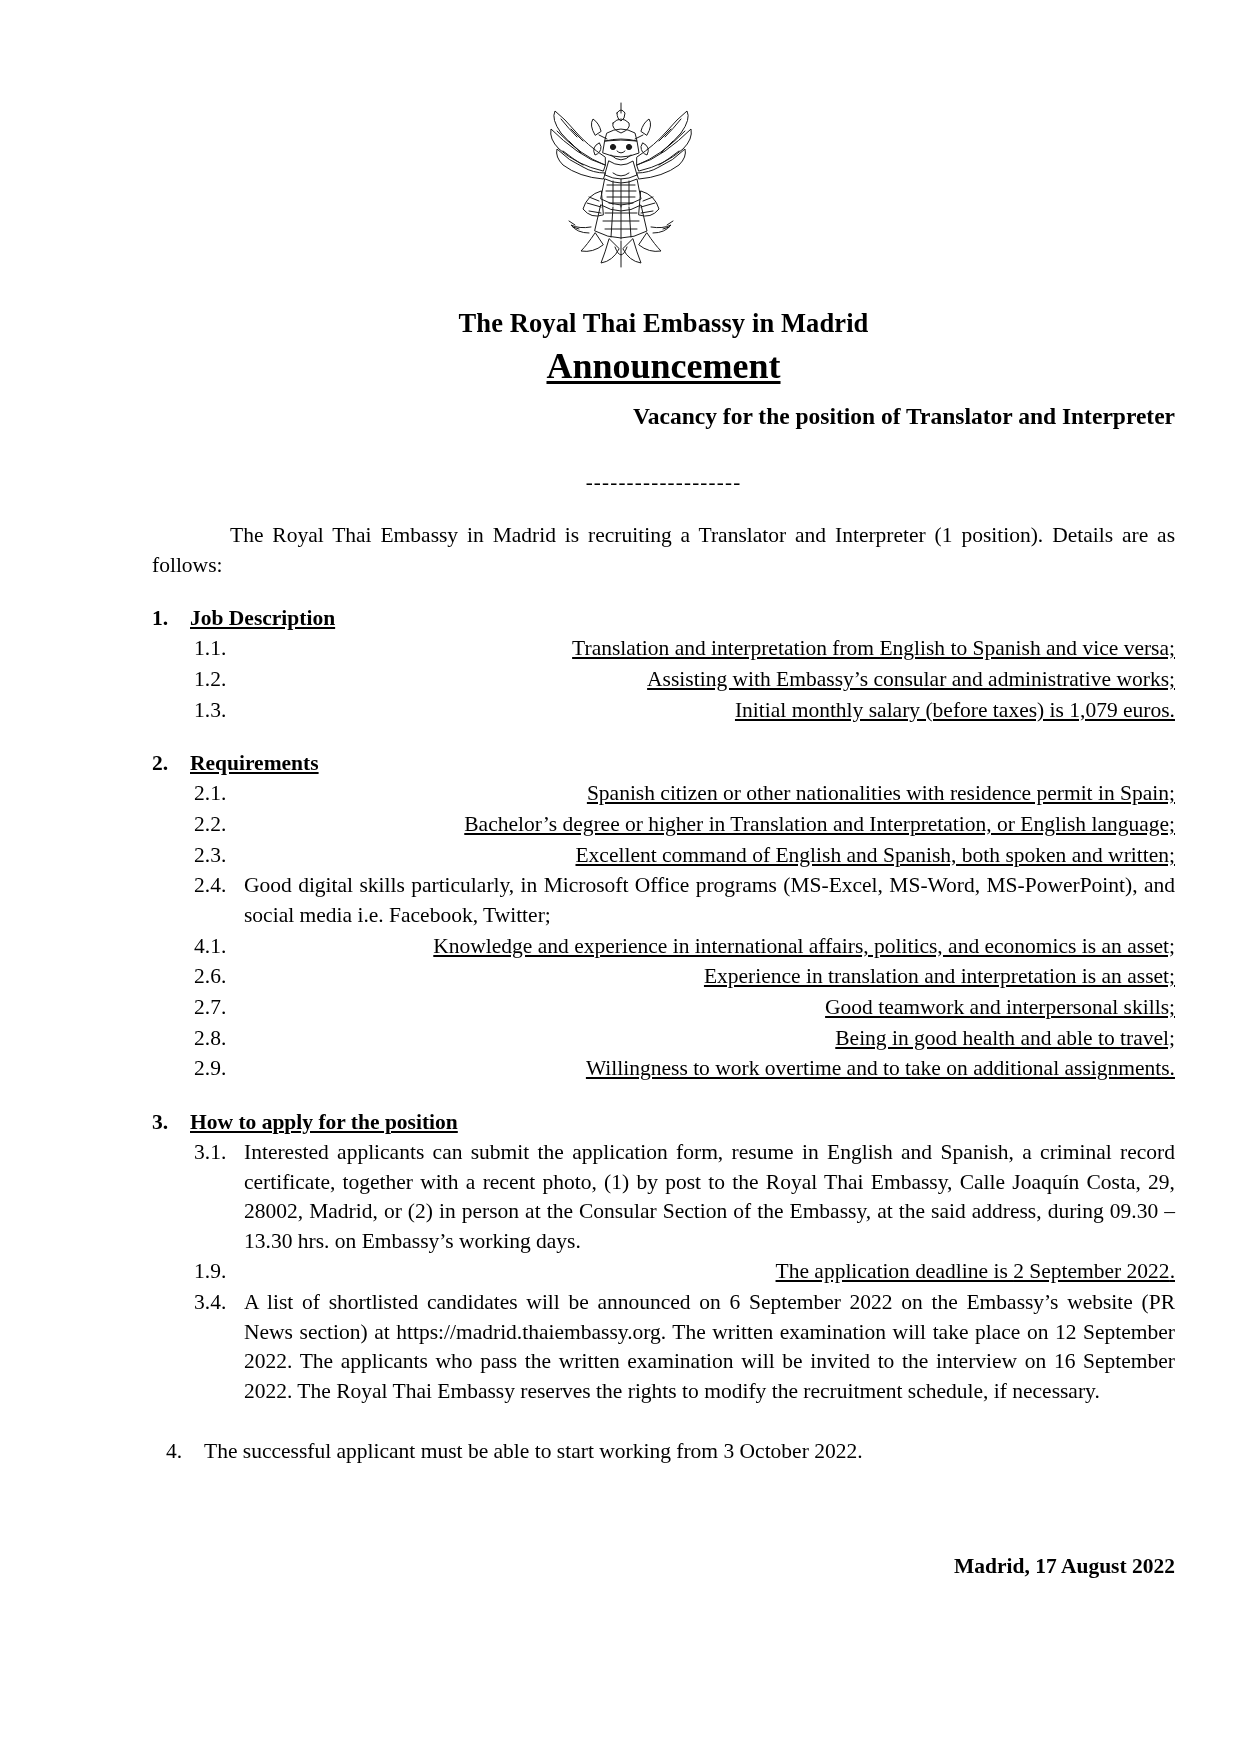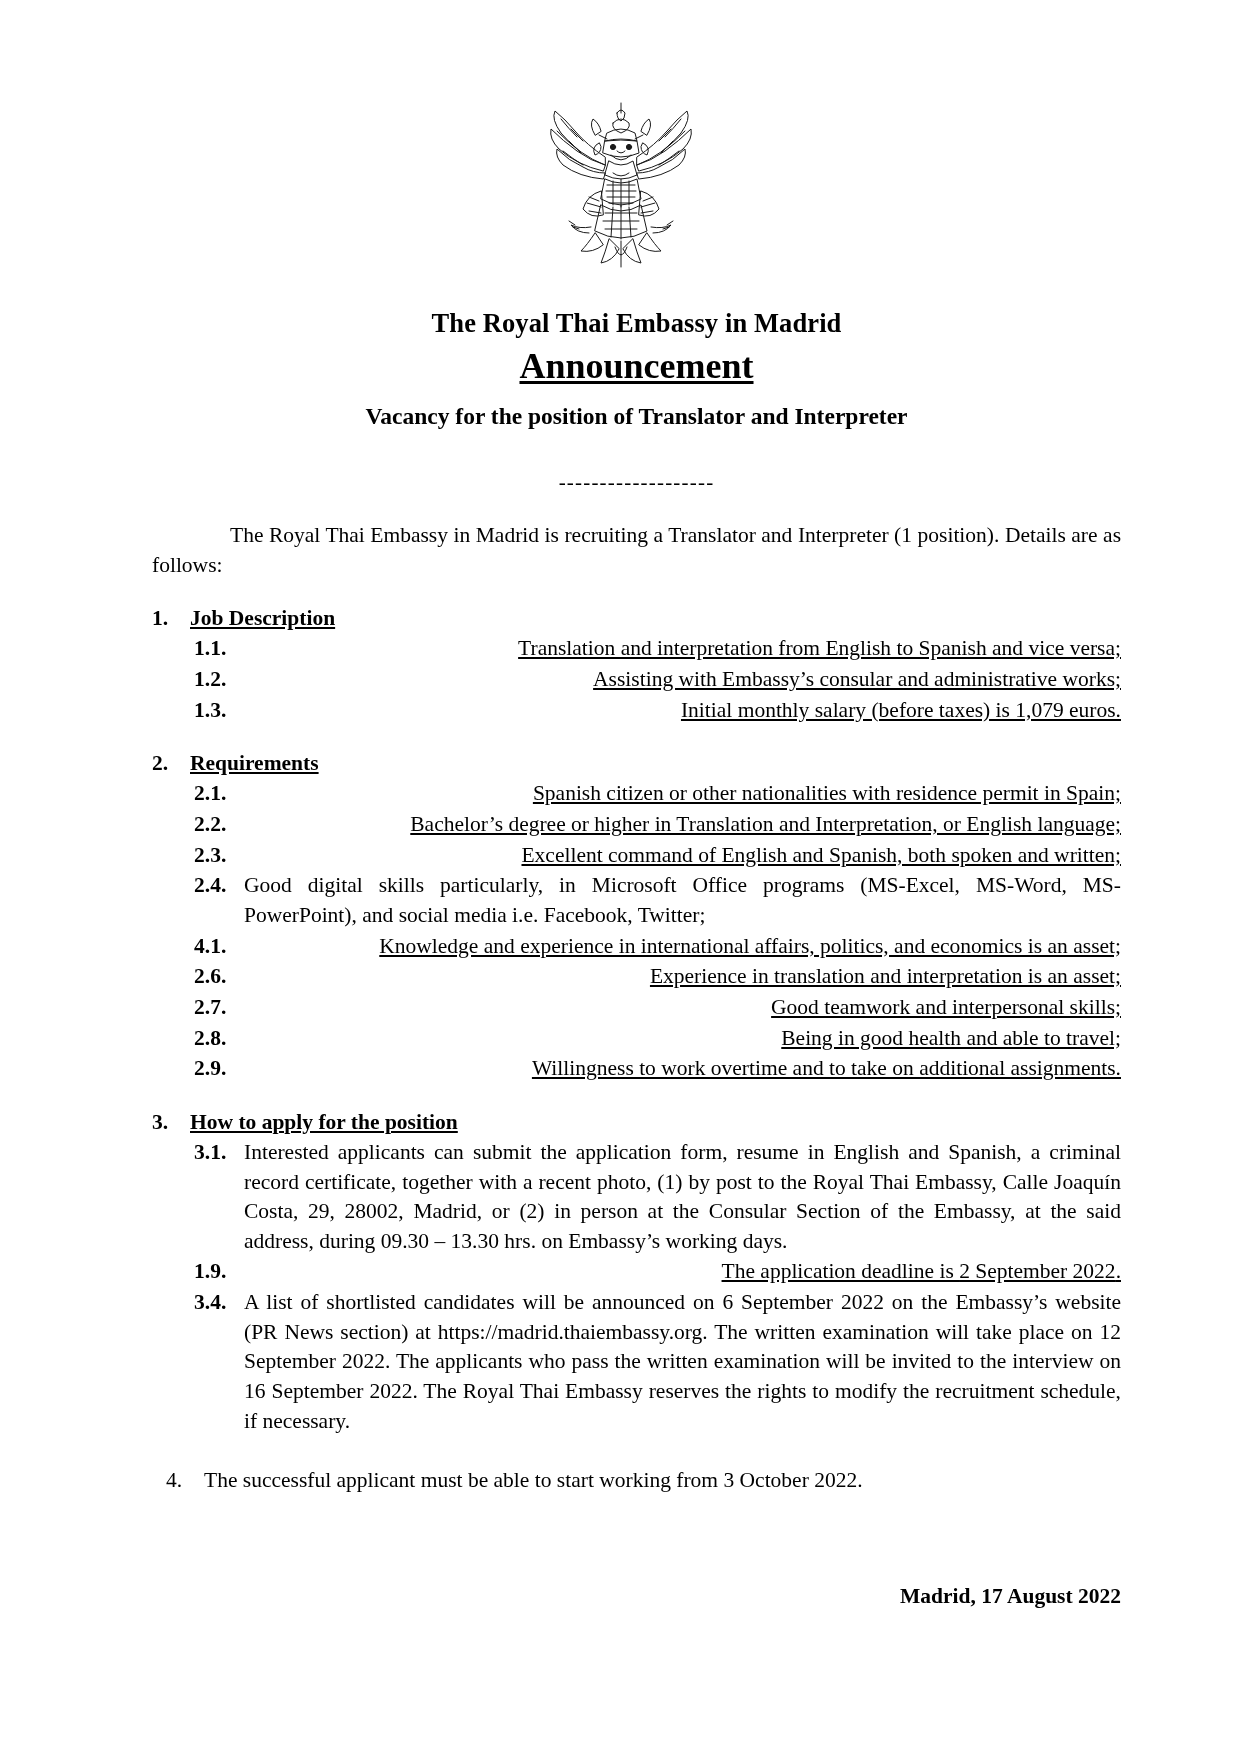--- a/index.html
+++ b/index.html
@@ -18,42 +18,42 @@
   }
   .emblem-wrap {
     margin:0 auto;
     padding-top:95px;
     width:200px;
     display:block;
   }
   .emblem-wrap svg { display:block; width:200px; height:185px; }
 
   .content {
-    padding:0 120px 0 152px;
+    padding:0 66px 0 152px;
   }
 
   h1.title {
     font-size:26.5px;
     font-weight:bold;
     text-align:center;
     margin:28px 0 0 0;
     letter-spacing:.1px;
   }
   h2.announcement {
     font-size:36px;
     font-weight:bold;
     text-align:center;
     margin:6px 0 0 0;
     text-decoration:underline;
     text-underline-offset:3px;
   }
   h3.subtitle {
     font-size:23.5px;
     font-weight:bold;
-    text-align:center;
+    text-align:right;
     margin:16px 0 0 0;
   }
   .divider {
     text-align:center;
     font-size:21px;
     letter-spacing:1.2px;
     margin:40px 0 0 0;
   }
 
   .intro {
@@ -79,21 +79,21 @@
 
   ol.items { list-style:none; margin:0; padding:0; }
   ol.items > li {
     display:flex;
     align-items:baseline;
     font-size:21.5px;
     line-height:1.38;
     margin-top:1px;
     padding-left:42px;
   }
-  ol.items > li .num { width:50px; flex:0 0 50px;font-weight:bold; }
+  ol.items > li .num { width:50px; flex:0 0 50px; }
   ol.items > li .txt {
     flex:1 1 auto;
     text-align:justify;
     text-justify:inter-word;
   }
   ol.items > li .txt.nojust { text-align:right;text-decoration:underline; }
 
   .u { text-decoration:underline; text-underline-offset:2px; }
 
   .plain-item {

